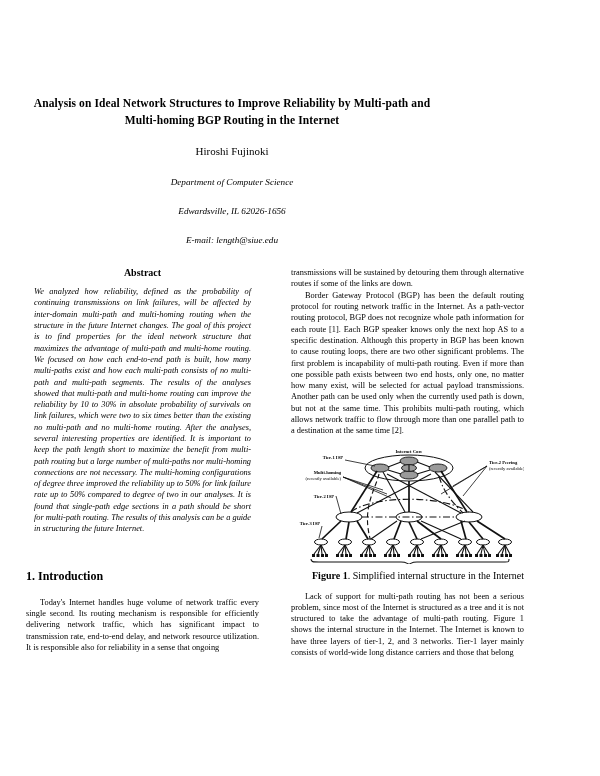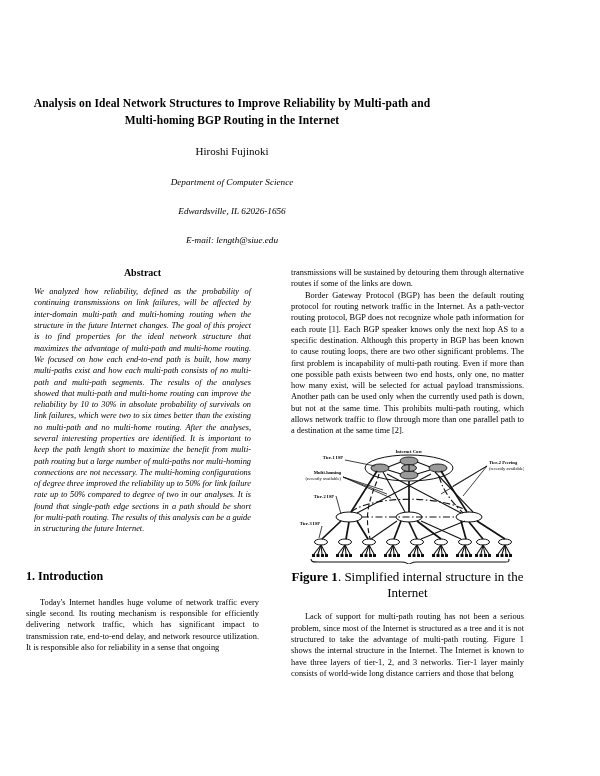--- a/index.html
+++ b/index.html
@@ -100,24 +100,24 @@
   .figure-wrap {
     margin: 9px 0 0 0;
     width: 233px;
   }
   .figure-svg {
     display: block;
     width: 233px;
     height: 118px;
   }
   .fig-caption {
-    font-size: 13px;
+    font-size: 10px;
     line-height: 1.3;
     margin-top: 5px;
-    text-align: center;
+    text-align: right;
   }
   .fig-caption b { font-weight: bold; }
 </style>
 </head>
 <body>
 
 <div class="page">
 
   <div class="title">Analysis on Ideal Network Structures to Improve Reliability by Multi-path and Multi-homing BGP Routing in the Internet</div>
 

